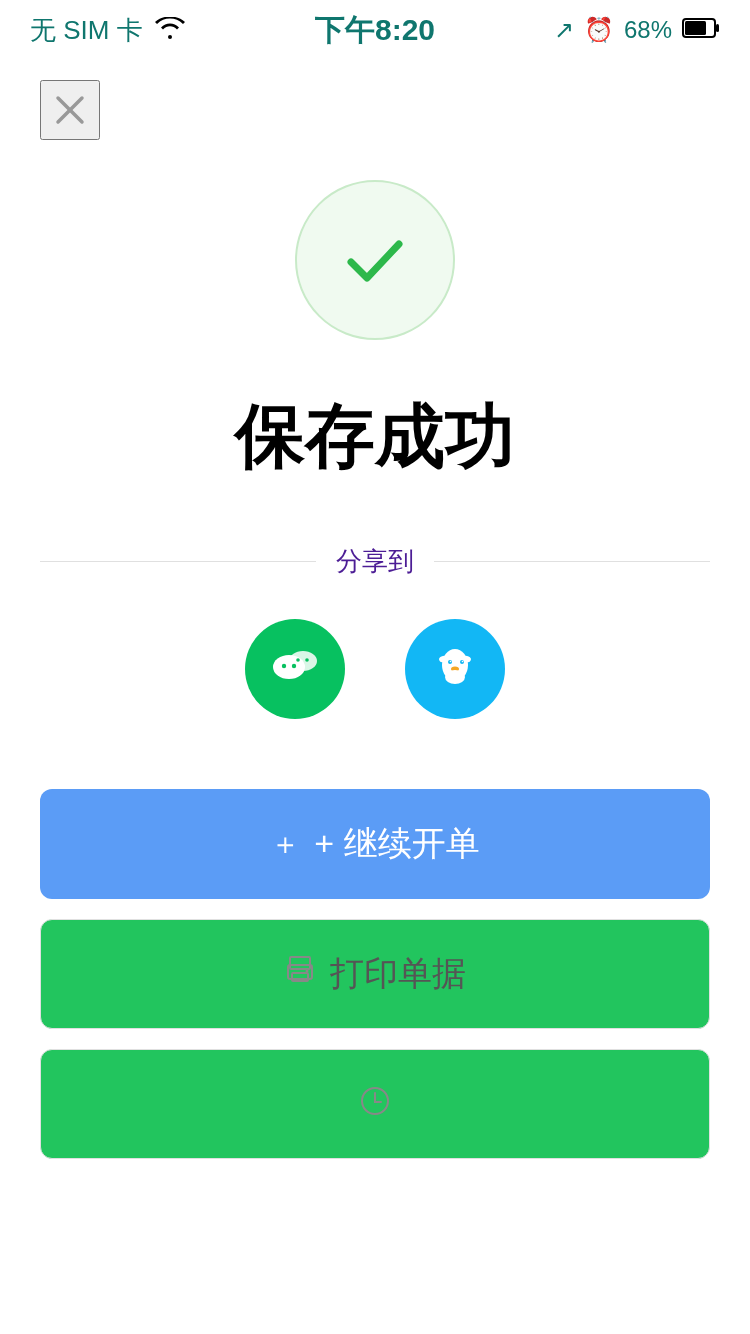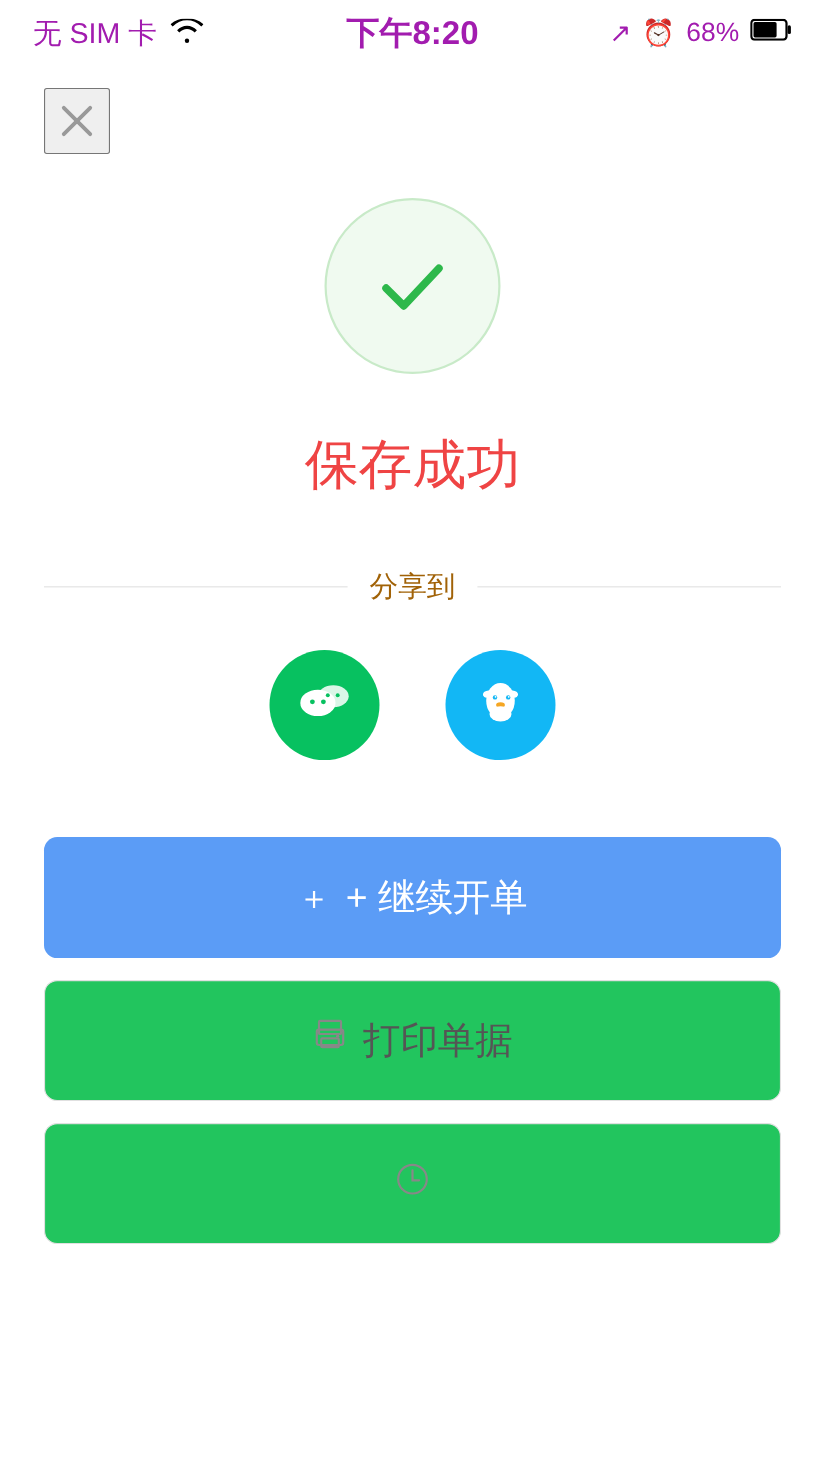--- a/index.html
+++ b/index.html
@@ -16,21 +16,21 @@
     
     .status-bar {
       width: 100%;
       height: 60px;
       background: #ffffff;
       display: flex;
       align-items: center;
       justify-content: space-between;
       padding: 16px 30px;
       font-size: 26px;
-      color: #a21caf;
+      color: #0f766e;
     }
     .status-left {
       display: flex;
       align-items: center;
       gap: 12px;
       font-size: 26px;
       font-weight: 500;
     }
     .status-center {
       font-size: 30px;
@@ -79,42 +79,42 @@
       border: 2px solid #c8eac8;
       display: flex;
       align-items: center;
       justify-content: center;
       margin-top: 40px;
       margin-bottom: 50px;
     }
 
     
     .success-title {
-      font-size: 49px;
-      font-weight: 400;
-      color: #ef4444;
+      font-size: 70px;
+      font-weight: 700;
+      color: #000000;
       margin-bottom: 60px;
     }
 
     
     .share-divider {
       width: 100%;
       display: flex;
       align-items: center;
       gap: 20px;
       margin-bottom: 40px;
     }
     .divider-line {
       flex: 1;
       height: 1px;
       background: #e0e0e0;
     }
     .divider-label {
       font-size: 26px;
-      color: #a16207;
+      color: #4c1d95;
       white-space: nowrap;
     }
 
     
     .share-icons {
       display: flex;
       align-items: center;
       gap: 60px;
       margin-bottom: 70px;
     }

